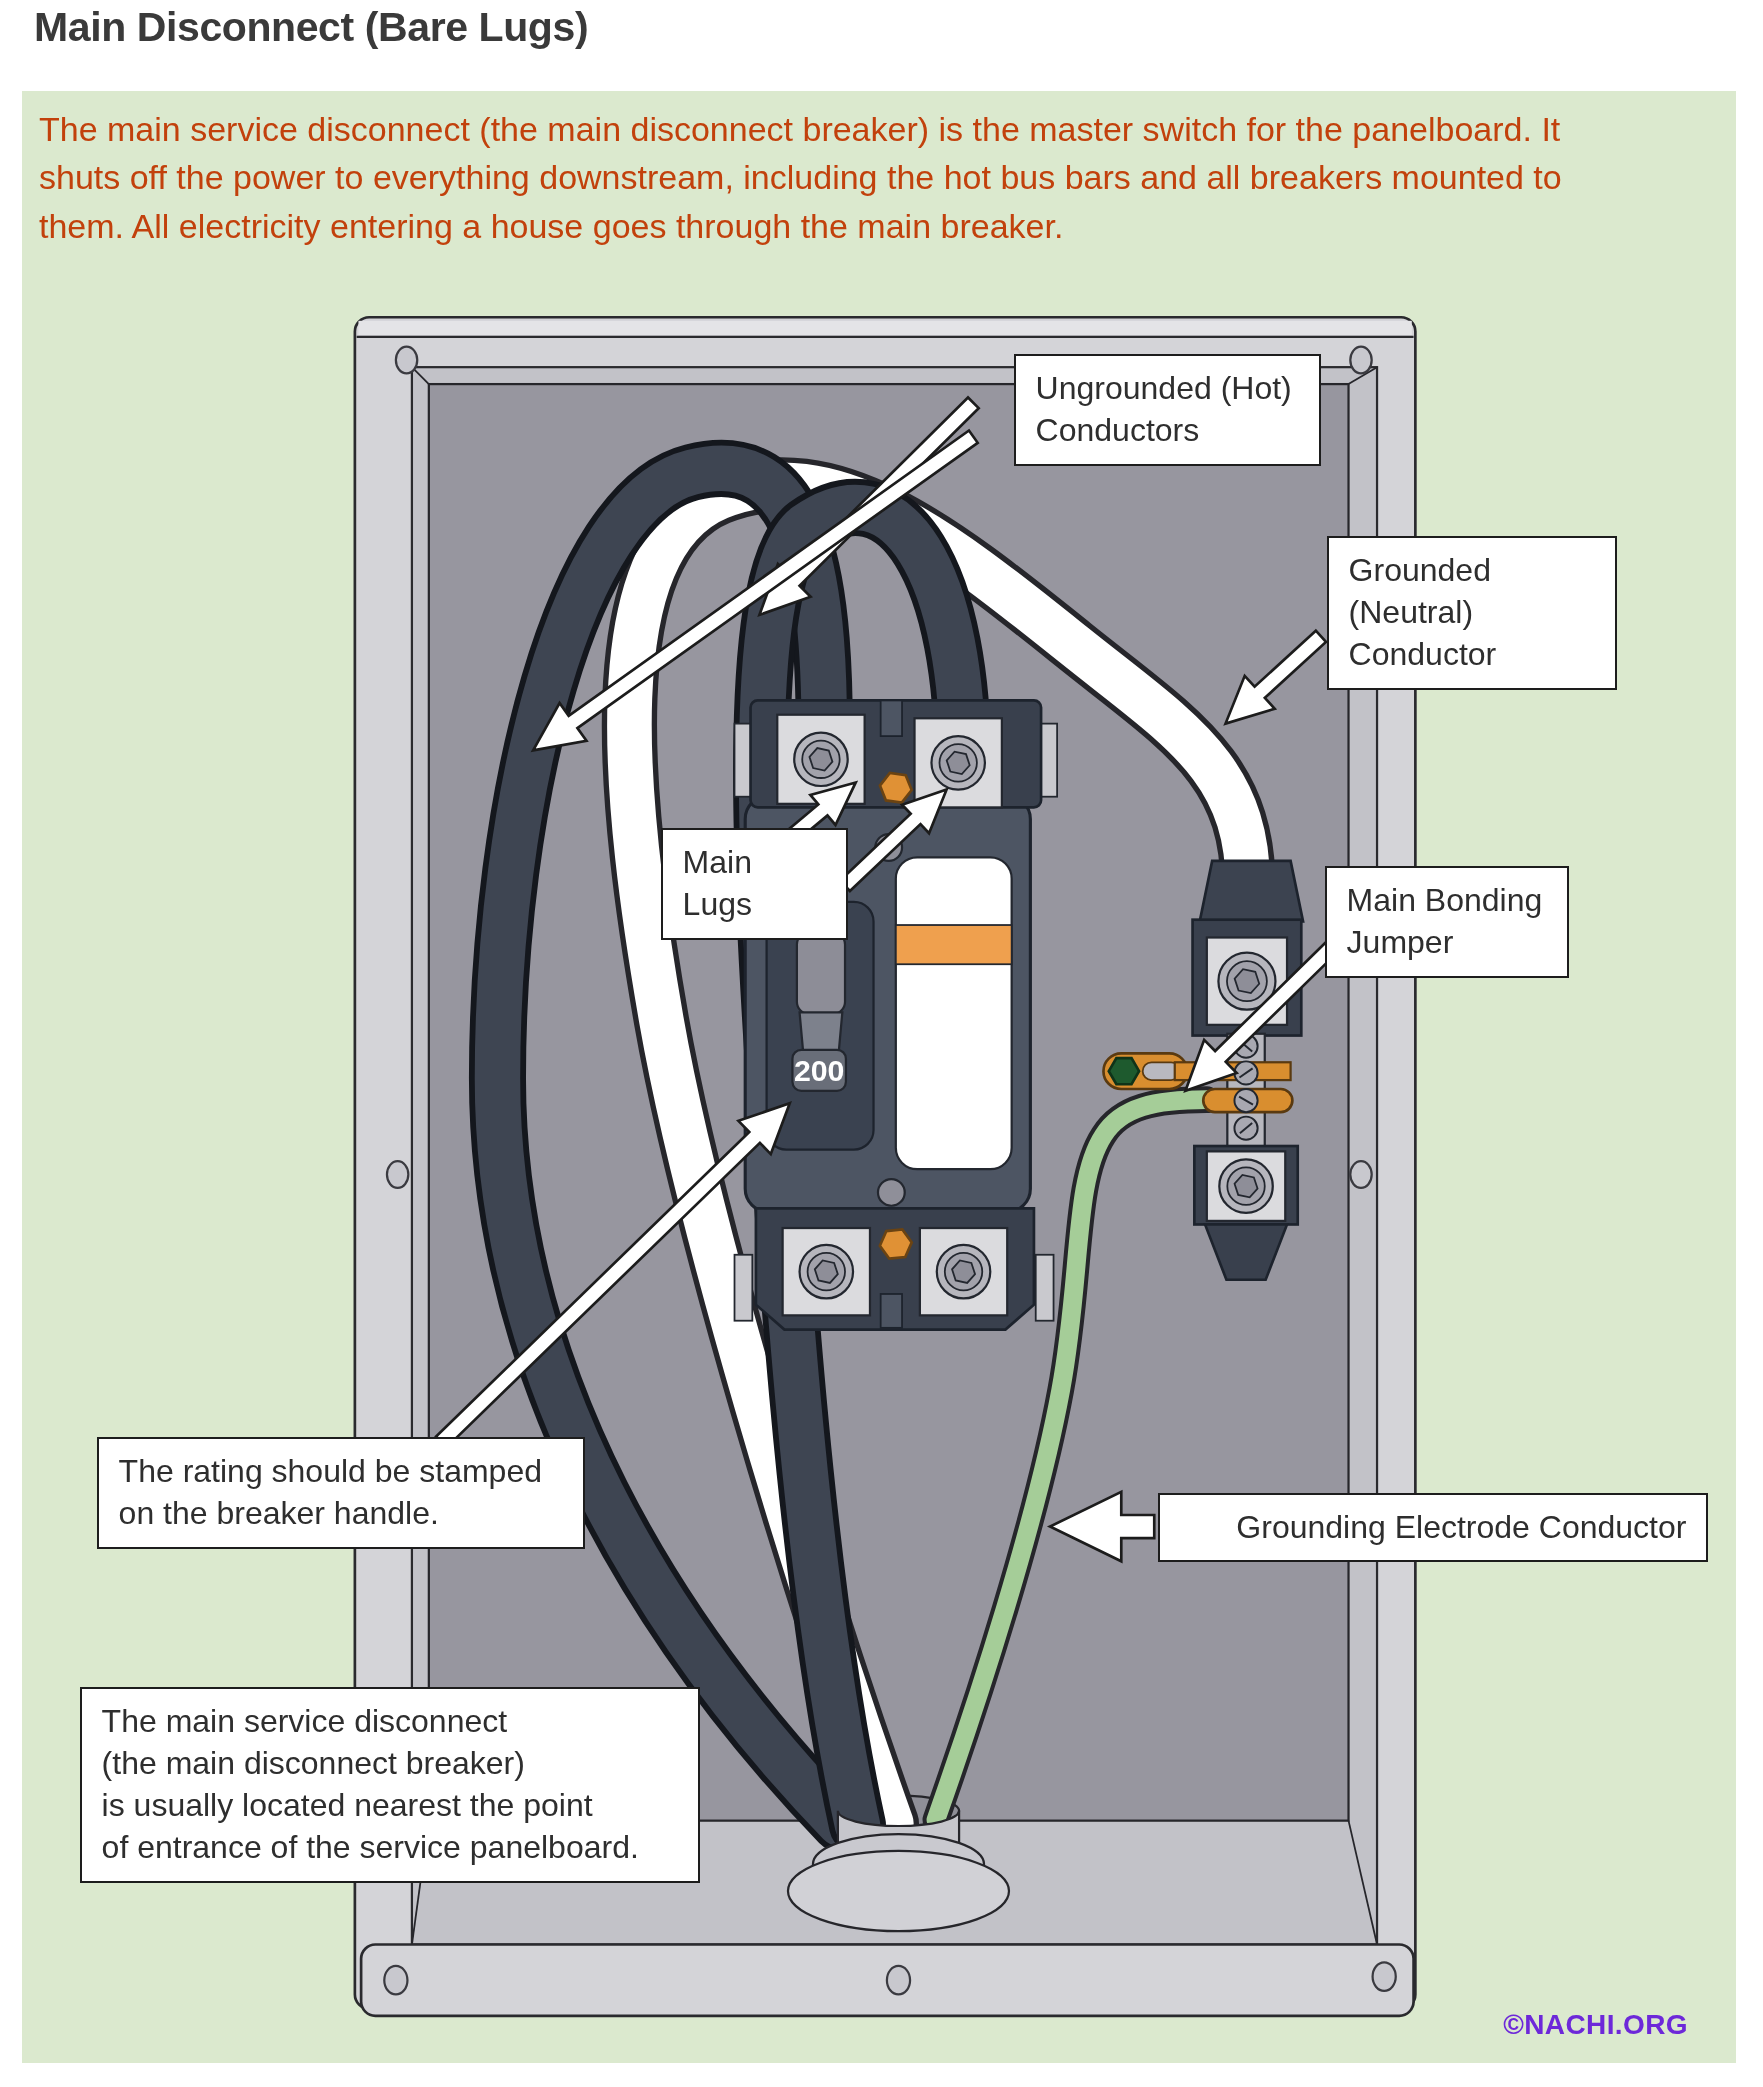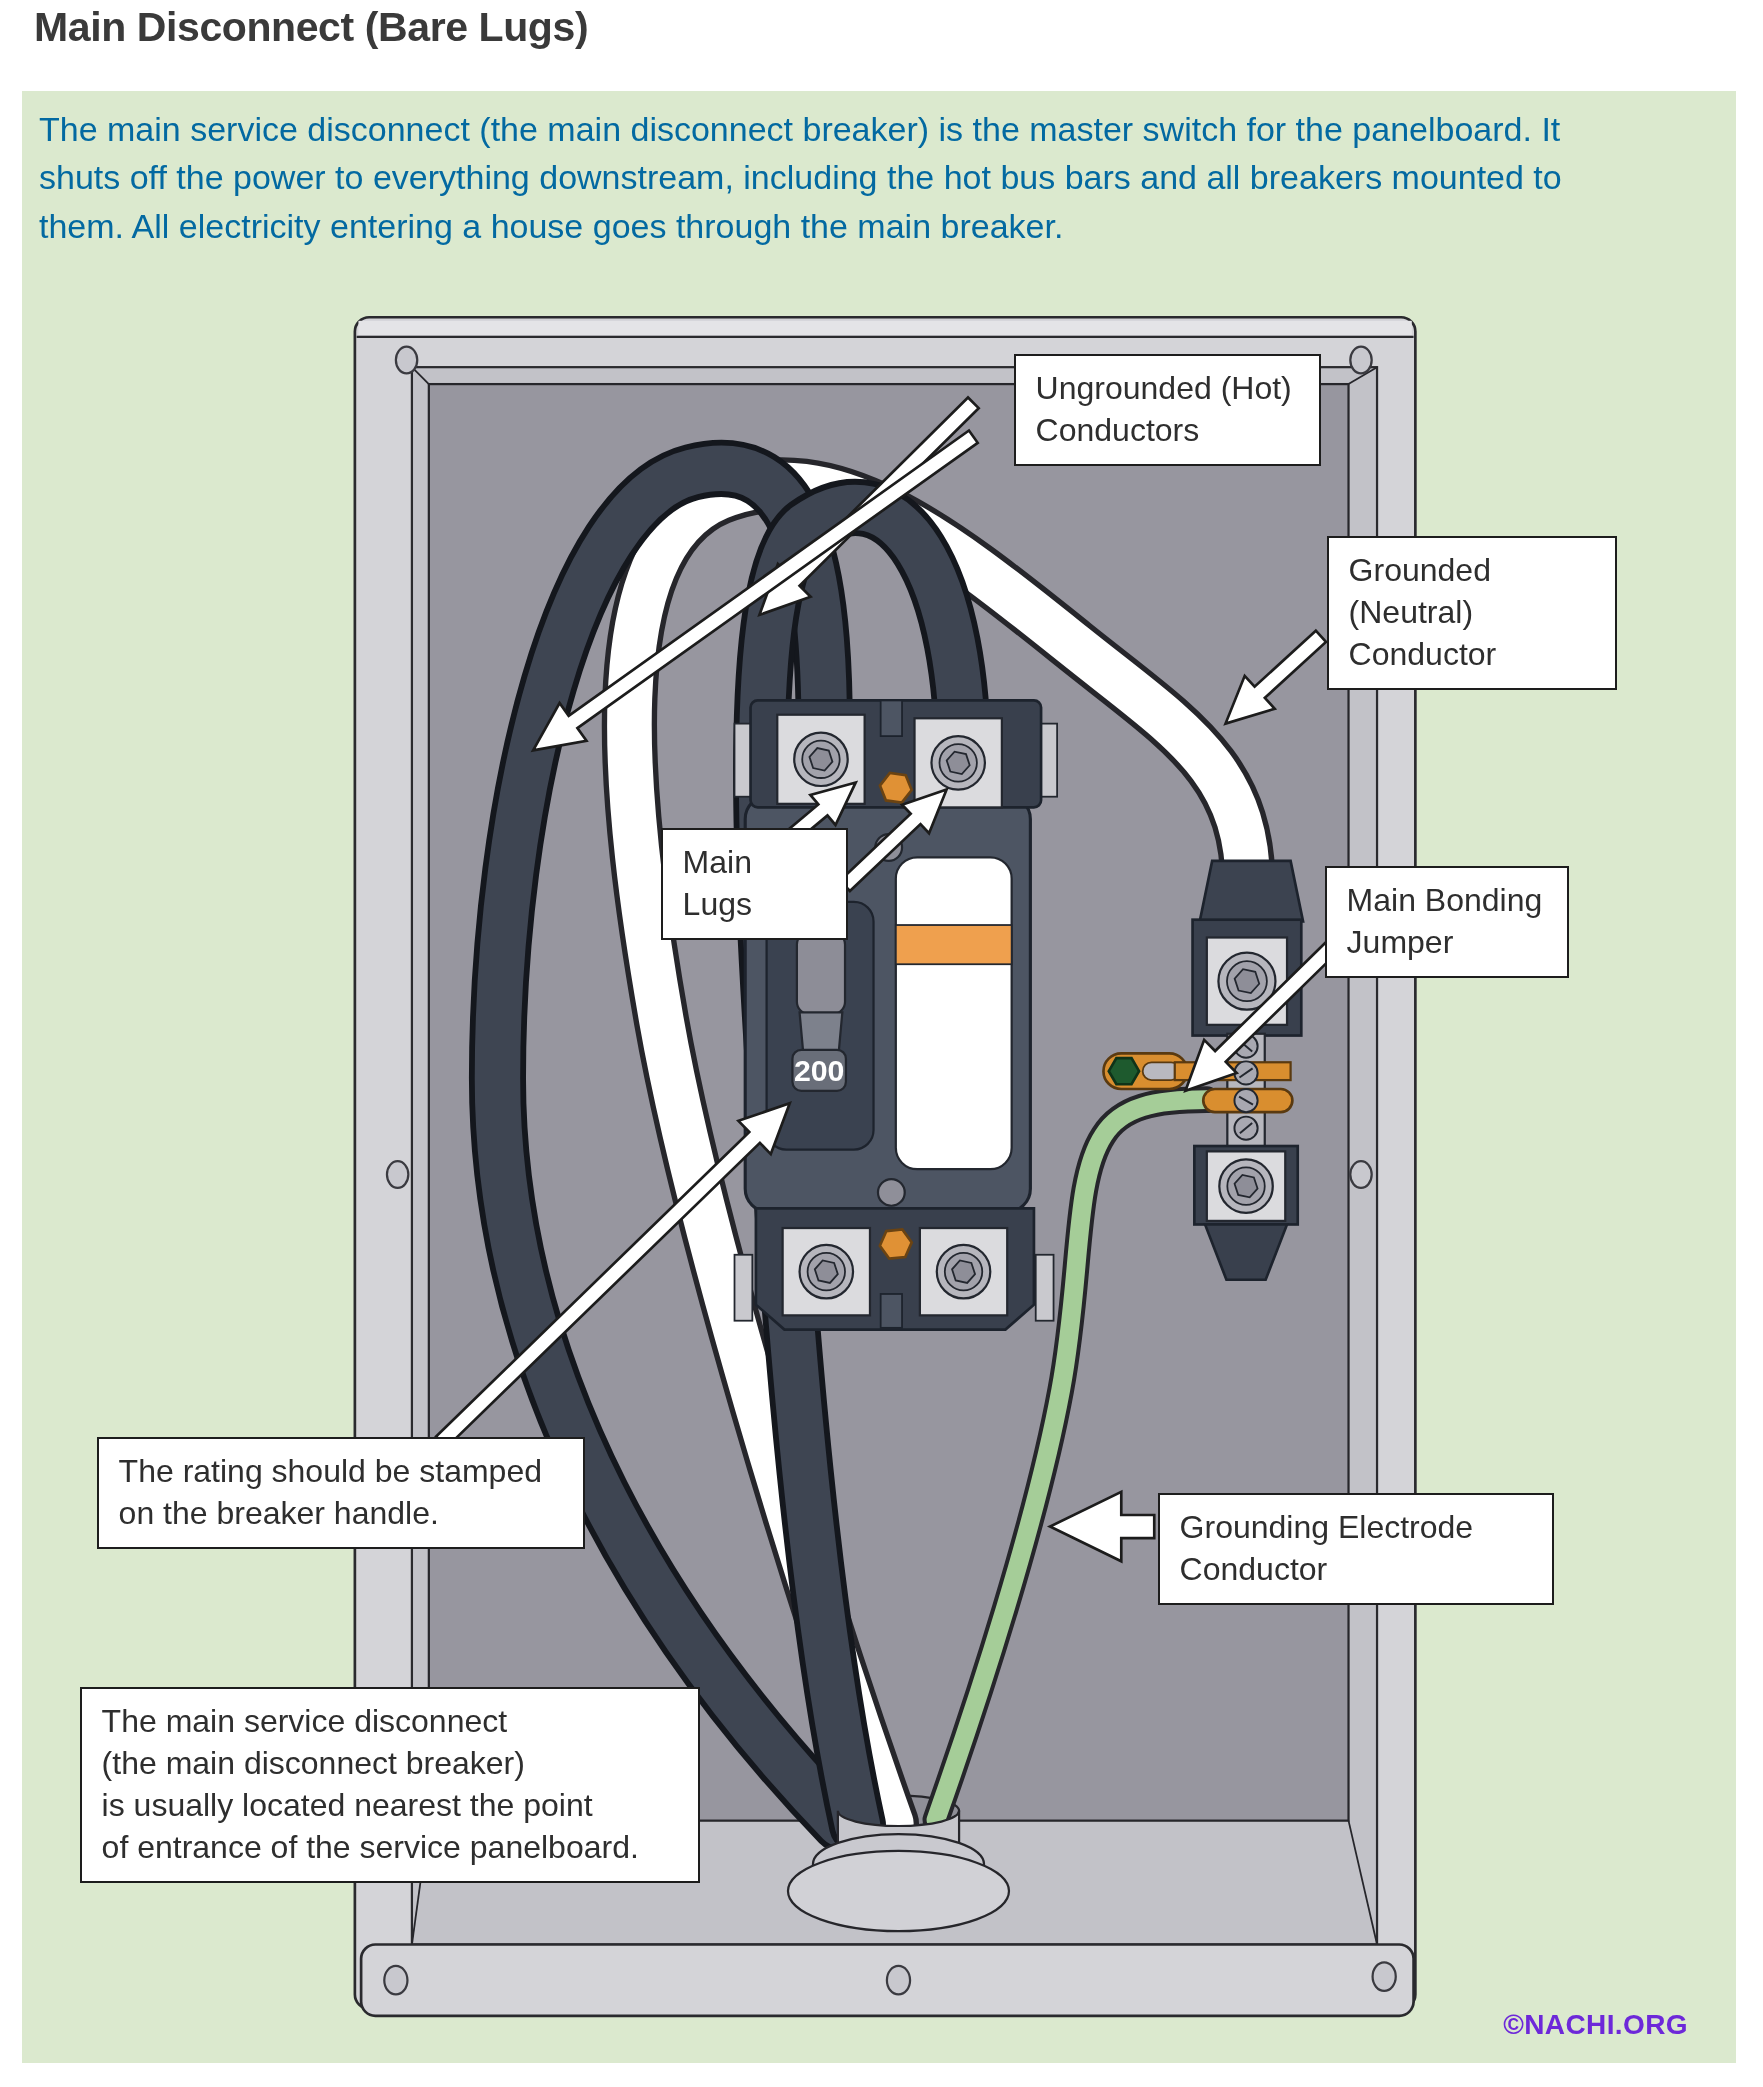--- a/index.html
+++ b/index.html
@@ -4,21 +4,21 @@
 <style>
   html,body{margin:0;padding:0;background:#ffffff;}
   body{width:1764px;height:2088px;position:relative;overflow:hidden;
        font-family:"Liberation Sans",sans-serif;}
   #stage{position:absolute;inset:0;}
   .green-panel{position:absolute;left:22px;top:91px;width:1714px;height:1972px;
        background:#dbe9ce;}
   .page-title{position:absolute;left:34px;top:3.6px;font-size:41px;font-weight:bold;
        color:#3a3a3a;letter-spacing:-0.4px;white-space:nowrap;}
   .intro{position:absolute;left:39px;top:105px;width:1675px;font-size:34px;
-       line-height:1.42;color:#0369a1;white-space:pre-line;}
+       line-height:1.42;color:#c2410c;white-space:pre-line;}
   svg.diagram{position:absolute;left:0;top:0;width:1764px;height:2088px;}
   .callout{position:absolute;background:#ffffff;border:2.7px solid #1d1d1d;
        padding:10.7px 19.6px 12.5px 19.6px;font-size:32px;line-height:1.32;color:#2e2e2e;
        white-space:pre-line;box-sizing:border-box;}
   .watermark{position:absolute;right:76px;top:2009px;font-size:28px;font-weight:bold;
        color:#6d28d9;letter-spacing:0.4px;}
 </style>
 </head>
 <body>
 
@@ -178,21 +178,21 @@
 
   <div class="callout" style="left:970px;top:354px;width:307px;margin-left:44px;">Ungrounded (Hot)
 Conductors</div>
   <div class="callout" style="left:1327px;top:536px;width:290px;">Grounded (Neutral)
 Conductor</div>
   <div class="callout" style="left:661px;top:828px;width:187px;">Main Lugs</div>
   <div class="callout" style="left:1325px;top:866px;width:244px;">Main Bonding
 Jumper</div>
   <div class="callout" style="left:97px;top:1437px;width:488px;">The rating should be stamped
 on the breaker handle.</div>
-  <div class="callout" style="left:1158px;top:1493px;width:396px;">Grounding Electrode Conductor</div>
+  <div class="callout" style="left:1158px;top:1493px;width:550px;text-align:right;">Grounding Electrode Conductor</div>
   <div class="callout" style="left:80px;top:1687px;width:620px;">The main service disconnect
 (the main disconnect breaker)
 is usually located nearest the point
 of entrance of the service panelboard.</div>
 
   <div class="watermark">©NACHI.ORG</div>
 </div>
 
 
 </body></html>

